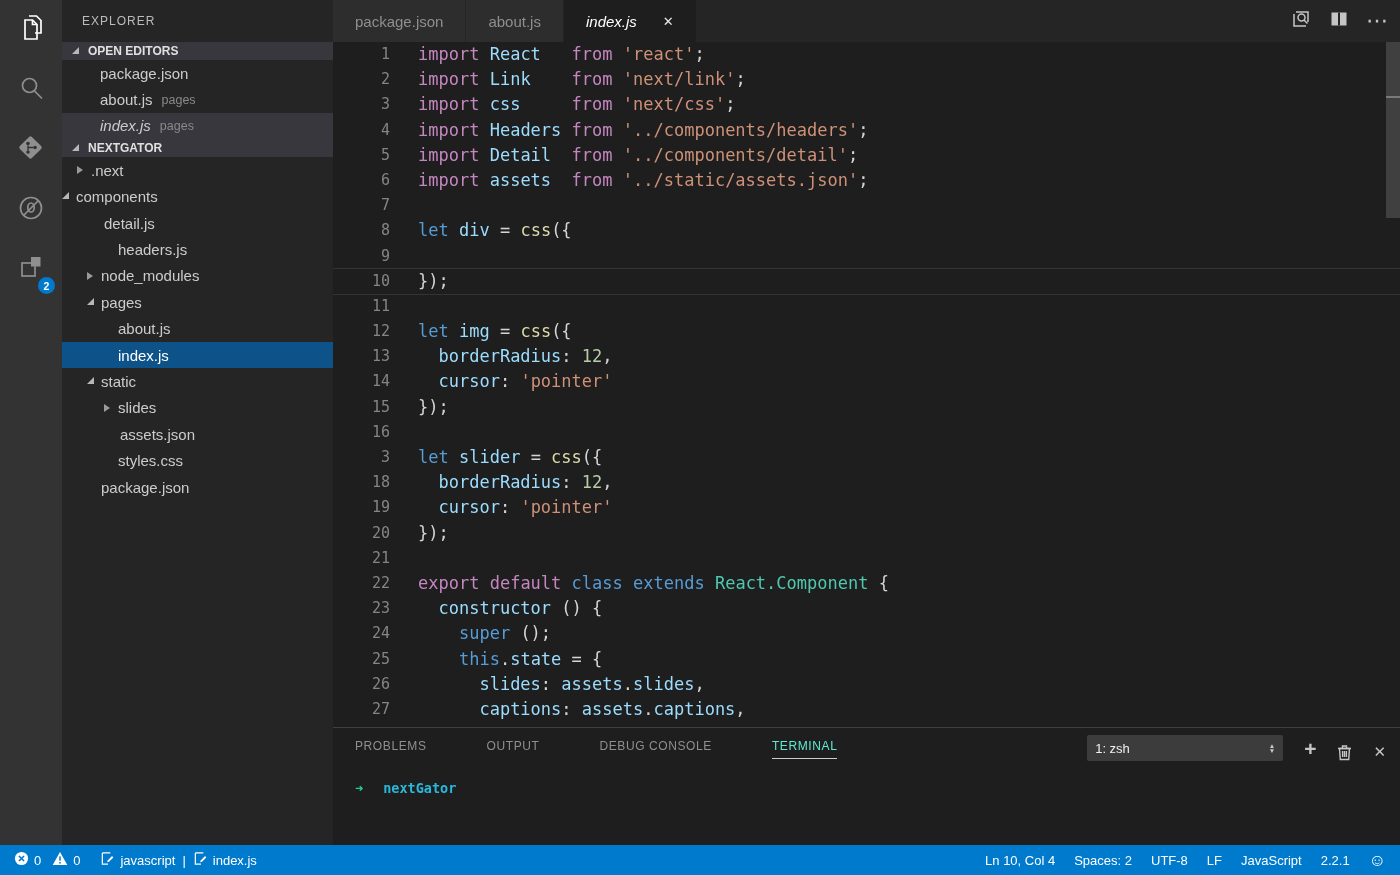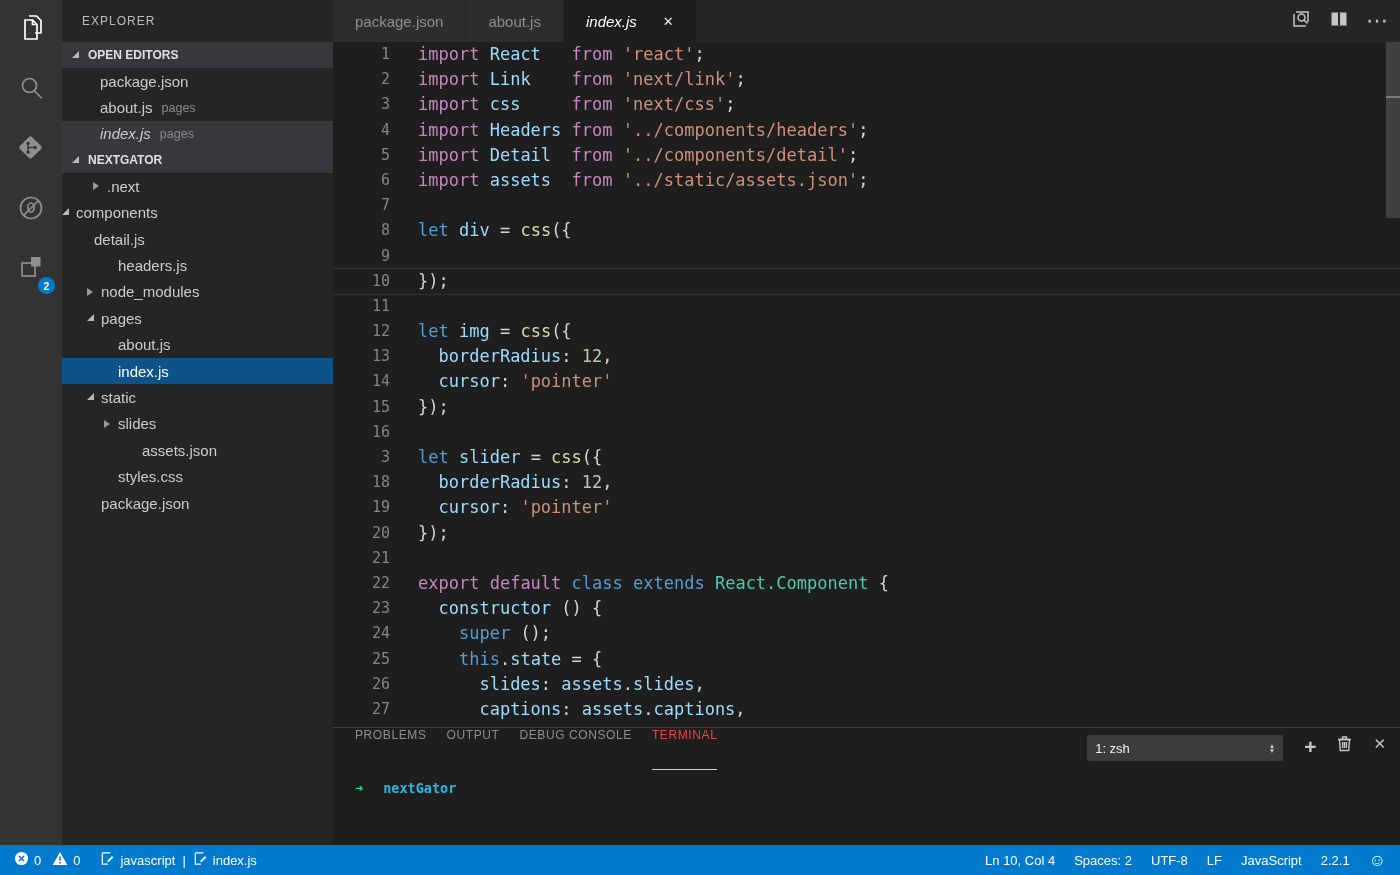--- a/index.html
+++ b/index.html
@@ -10,21 +10,21 @@
   .ab-item{height:60px;display:flex;align-items:center;justify-content:center;position:relative;cursor:pointer;}
   .ab-item svg{stroke:#8f8f8f;fill:none;stroke-width:1.7;}
   .ab-item.active svg{stroke:#ffffff;}
   .badge{position:absolute;right:7px;bottom:6px;width:17px;height:17px;border-radius:50%;
          background:#007acc;color:#fff;font-size:10.5px;font-weight:bold;
          display:flex;align-items:center;justify-content:center;}
   
   .sidebar{position:absolute;left:62px;top:0;width:271px;height:845px;background:#252526;}
   .sidebar-title{height:42px;display:flex;align-items:center;padding-left:20px;
                  font-size:12px;letter-spacing:1px;color:#bbbbbb;}
-  .section-header{height:26px;display:flex;align-items:center;background:#37373d;
+  .section-header{height:18px;display:flex;align-items:center;background:#37373d;
                   font-size:12px;font-weight:bold;color:#e0e0e0;padding-left:10px;cursor:pointer;}
   .section-header .tw{margin-right:2px;}
   .row{height:26.4px;display:flex;align-items:center;font-size:15px;color:#cccccc;cursor:pointer;white-space:nowrap;}
   .oe{padding-left:38px;}
   .row-hl{background:#37373d;}
   .row-sel{background:#0d5289;}
   .row-sel .lbl{color:#ffffff;}
   .desc{margin-left:9px;font-size:12.5px;color:#8a8a8a;}
   .it{font-style:italic;}
   .tw{width:14px;display:inline-flex;align-items:center;flex:none;}
@@ -50,24 +50,24 @@
   .ln{width:57px;text-align:right;color:#858585;font-size:15px;flex:none;}
   .codetext{padding-left:28px;font-size:17px;white-space:pre;color:#d4d4d4;}
   .tk-kw{color:#c586c0;} .tk-kw2{color:#569cd6;} .tk-vr{color:#9cdcfe;}
   .tk-fn{color:#dcdcaa;} .tk-st{color:#ce9178;} .tk-nm{color:#b5cea8;}
   .tk-cl{color:#4ec9b0;} .tk-pl{color:#d4d4d4;}
   .scrollbar{position:absolute;right:0;top:0;width:14px;height:176px;background:rgba(121,121,121,0.38);cursor:pointer;}
   .scroll-mark{position:absolute;right:0;top:54px;width:14px;height:2px;background:rgba(230,230,230,0.35);}
   
   .panel{position:absolute;left:0;right:0;bottom:0;height:118px;background:#1e1e1e;
          border-top:1px solid #3f3f3f;box-sizing:border-box;}
-  .panel-tabs{height:36px;display:flex;padding-left:22px;gap:20px;}
+  .panel-tabs{height:36px;display:flex;align-items:center;padding-left:22px;gap:60px;}
   .panel-tab{font-size:12px;letter-spacing:0.6px;color:#8f8f8f;cursor:pointer;}
-  .panel-tab.active{color:#ef4444;border-bottom:1px solid #cccccc;padding-bottom:5px;margin-bottom:-6px;}
-  .panel-controls{position:absolute;right:14px;top:7px;display:flex;align-items:flex-start;gap:21px;margin-left:24px;}
+  .panel-tab.active{color:#5eead4;border-bottom:1px solid #cccccc;padding-bottom:5px;margin-bottom:-6px;}
+  .panel-controls{position:absolute;right:14px;top:7px;display:flex;align-items:flex-end;gap:21px;margin-left:24px;}
   .term-select{width:196px;height:26px;background:#3c3c3c;color:#f0f0f0;font-size:13px;
                display:flex;align-items:center;justify-content:space-between;
                padding:0 8px;box-sizing:border-box;border-radius:2px;cursor:pointer;}
   .sel-arrows{display:flex;flex-direction:column;font-size:6.5px;line-height:5.5px;color:#c8c8c8;}
   .icon-btn{color:#c5c5c5;cursor:pointer;display:flex;align-items:center;}
   .plus{font-size:21px;font-weight:bold;}
   .close-x{font-size:15px;}
   .terminal{position:absolute;left:0;right:0;top:36px;bottom:0;padding:16px 9px 0 22px;
             font-family:"DejaVu Sans Mono",monospace;font-size:13.5px;font-weight:bold;}
   .prompt{color:#23d18b;margin-right:20px;}
@@ -152,29 +152,29 @@
       <div class="row oe row-hl">
         <span class="lbl it">index.js</span>
         <span class="desc">pages</span>
       </div>
     </div>
   <div class="section-header">
     <span class="tw tw-exp"></span>
     <span>NEXTGATOR</span>
   </div>
   <div id="tree">
-      <div class="row" style="padding-left: 31px;">
+      <div class="row" style="padding-left: 15px;">
         <span class="tw tw-col"></span>
         <span class="lbl">.next</span>
       </div>
       <div class="row" style="">
         <span class="tw tw-exp"></span>
         <span class="lbl">components</span>
       </div>
-      <div class="row" style="padding-left: 18px;">
+      <div class="row" style="padding-left: 28px;">
         <span class="tw"></span>
         <span class="lbl">detail.js</span>
       </div>
       <div class="row" style="padding-left: 42px;">
         <span class="tw"></span>
         <span class="lbl">headers.js</span>
       </div>
       <div class="row" style="padding-left: 25px;">
         <span class="tw tw-col"></span>
         <span class="lbl">node_modules</span>
@@ -192,21 +192,21 @@
         <span class="lbl">index.js</span>
       </div>
       <div class="row" style="padding-left: 25px;">
         <span class="tw tw-exp"></span>
         <span class="lbl">static</span>
       </div>
       <div class="row" style="padding-left: 42px;">
         <span class="tw tw-col"></span>
         <span class="lbl">slides</span>
       </div>
-      <div class="row" style="padding-left: 66px;">
+      <div class="row" style="padding-left: 44px;">
         <span class="tw"></span>
         <span class="lbl">assets.json</span>
       </div>
       <div class="row" style="padding-left: 42px;">
         <span class="tw"></span>
         <span class="lbl">styles.css</span>
       </div>
       <div class="row" style="padding-left: 25px;">
         <span class="tw"></span>
         <span class="lbl">package.json</span>

